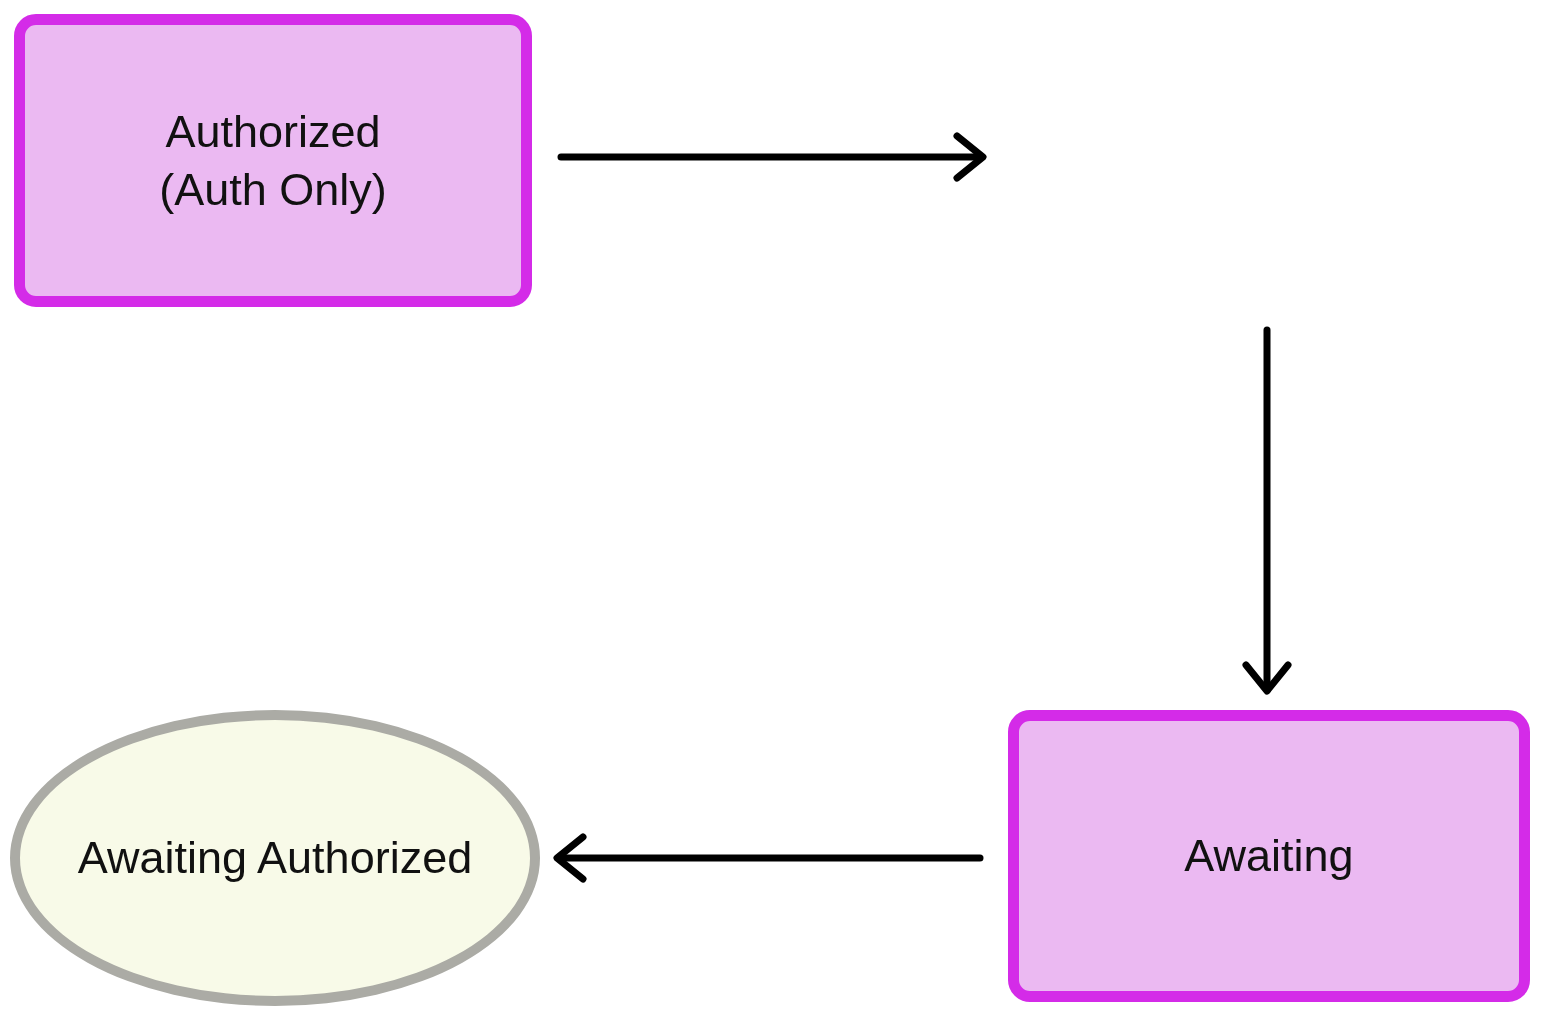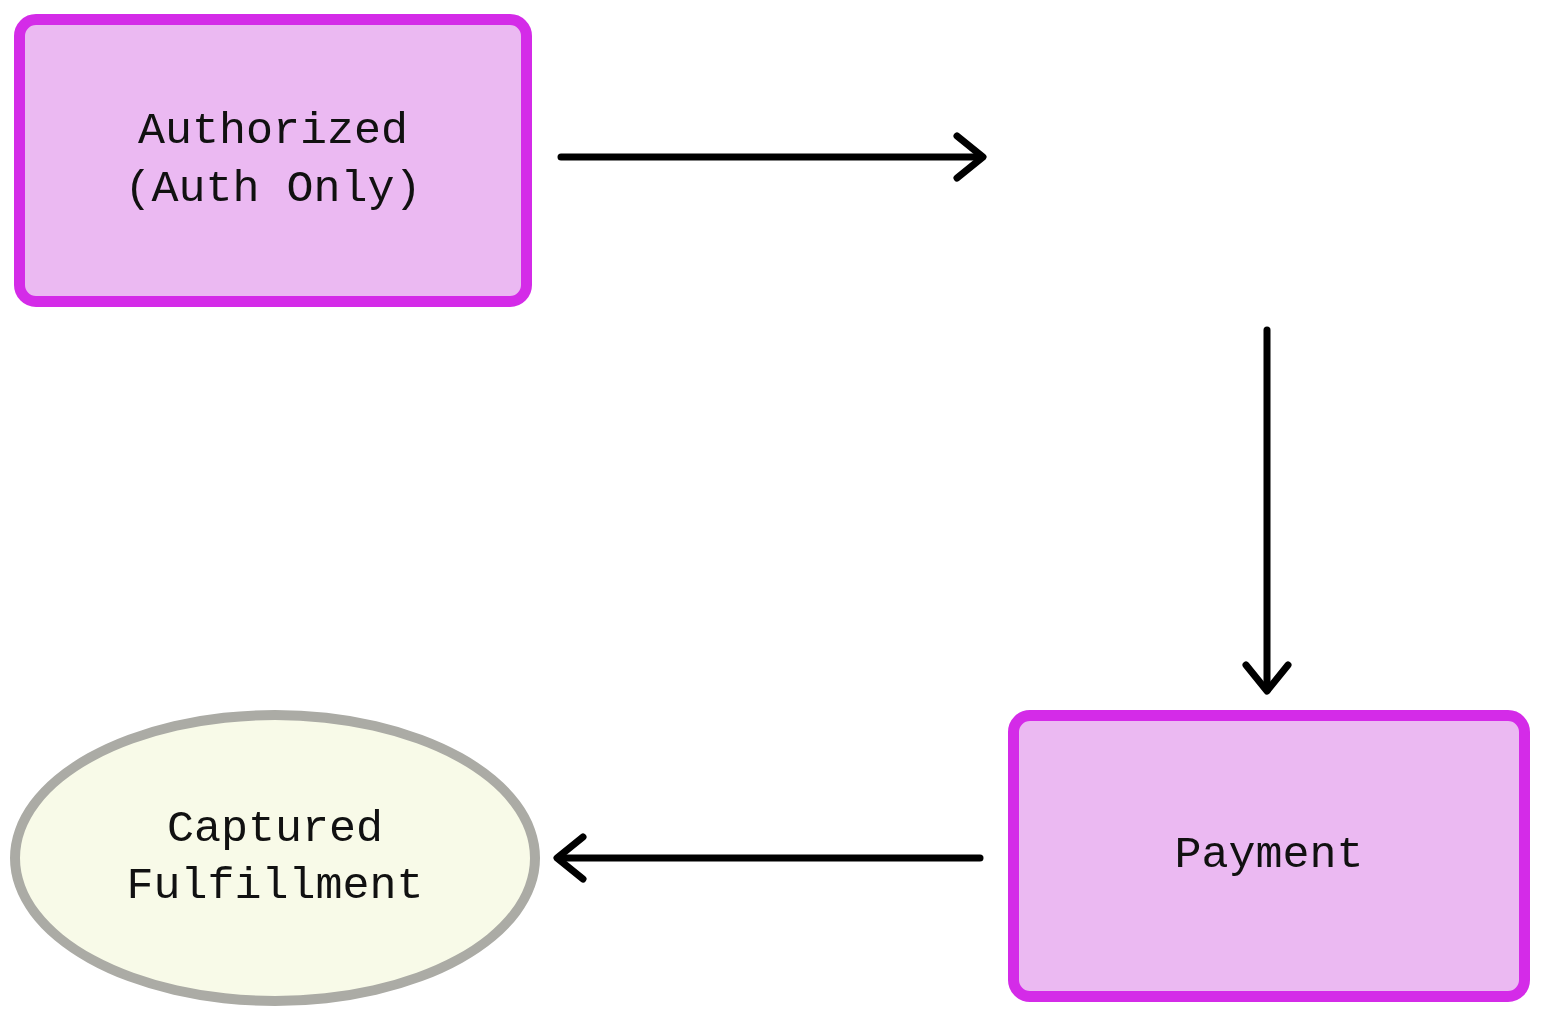--- a/index.html
+++ b/index.html
@@ -5,21 +5,21 @@
   html, body {
     margin: 0;
     padding: 0;
     background: #ffffff;
   }
   #canvas {
     position: relative;
     width: 1544px;
     height: 1018px;
     background: #ffffff;
-    font-family: Liberation Mono, monospace;
+    font-family: Liberation Sans, sans-serif;
     overflow: hidden;
   }
   .node {
     position: absolute;
     display: flex;
     align-items: center;
     justify-content: center;
     text-align: center;
     box-sizing: border-box;
     color: #111111;
@@ -76,25 +76,25 @@
 
 <div id="canvas">
 
   <div class="node rect-node" id="node-authorized">
     <span class="label">Authorized
 (Auth Only)</span>
   </div>
 
 
   <div class="node rect-node" id="node-captured">
-    <span class="label">Payment</span>
+    <span class="label">Awaiting</span>
   </div>
 
   <div class="node ellipse-gray" id="node-awaiting-fulfillment">
-    <span class="label">Captured Fulfillment</span>
+    <span class="label">Awaiting Authorized</span>
   </div>
 
   <svg id="edges-layer" viewBox="0 0 1544 1018" xmlns="http://www.w3.org/2000/svg">
 
     <g>
       <line class="edge" x1="561" y1="157" x2="981" y2="157"></line>
       <polyline class="edge" points="957,136 983,157 957,178"></polyline>
     </g>
 
     <g>

